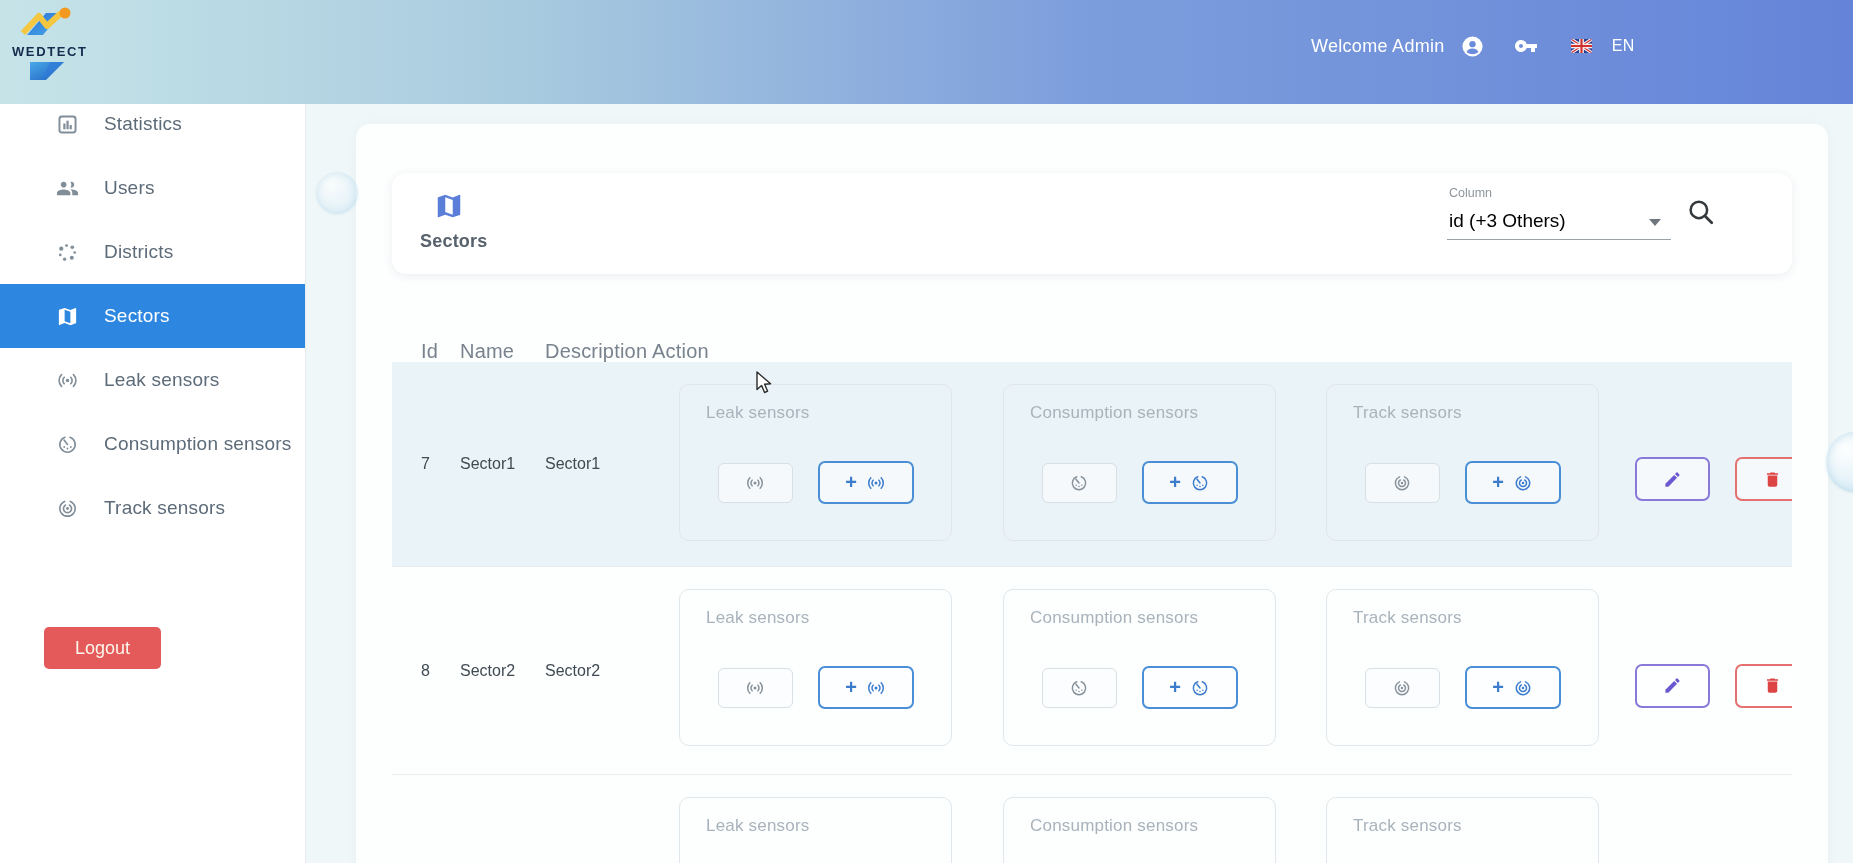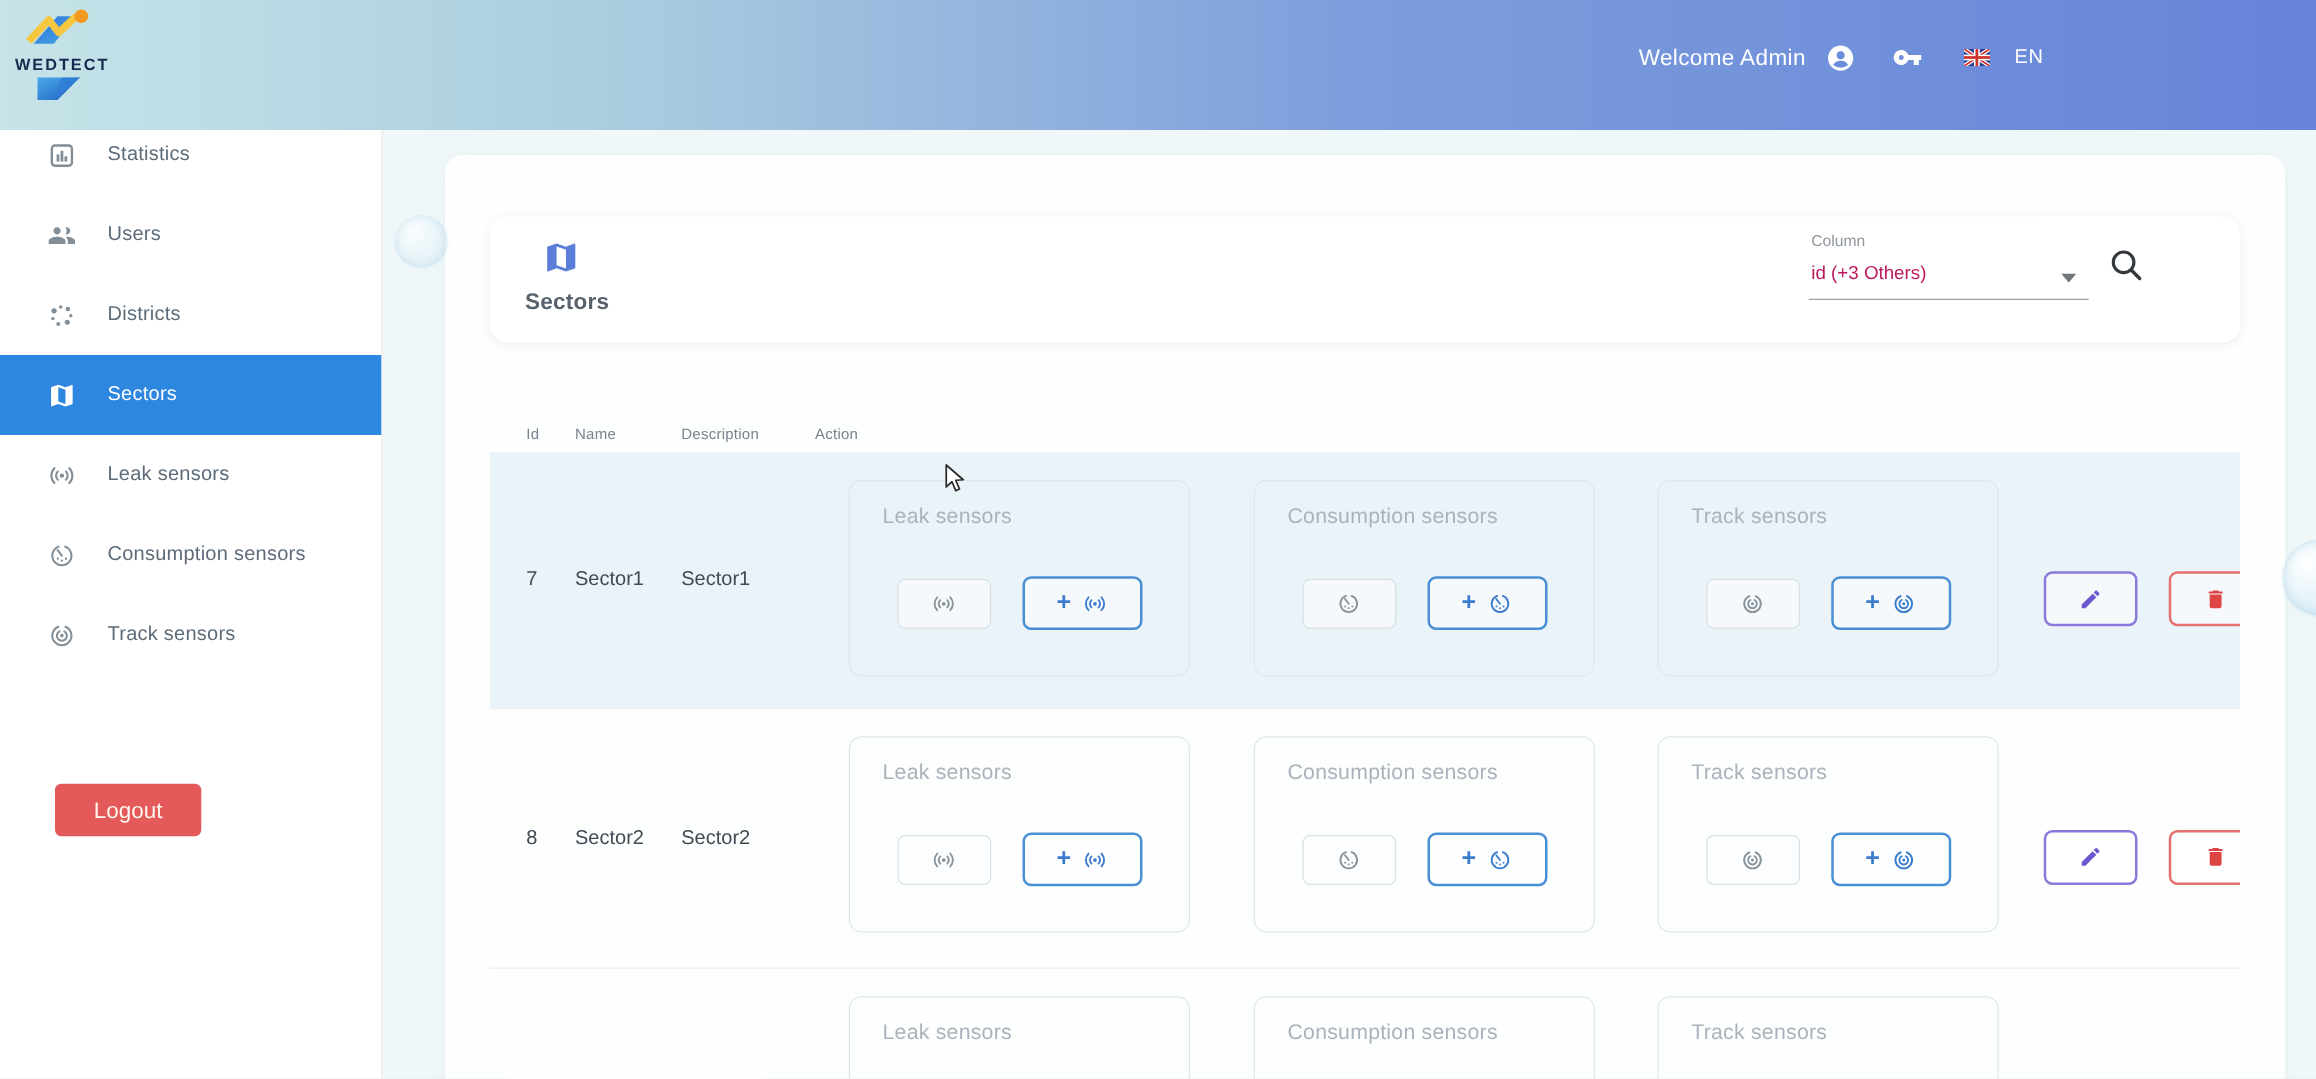--- a/index.html
+++ b/index.html
@@ -25,22 +25,22 @@
   .flag { margin-left:33px; width:21px; height:14px; border-radius:2px; overflow:hidden; }
   .lang { margin-left:20px; font-size:16px; letter-spacing:.5px; }
 
   
   .sidebar {
     position:absolute; left:0; top:92px; width:306px; height:771px; z-index:10;
     background:#ffffff; border-right:1px solid #e9ecee;
   }
   .nav-item {
     position:relative; height:64px; display:flex; align-items:center;
-    padding-left:38px; gap:25px; cursor:pointer;
-    color:#5d6b79; font-size:16px; letter-spacing:.2px;
+    padding-left:56px; gap:25px; cursor:pointer;
+    color:#5d6b79; font-size:19px; letter-spacing:.2px;
   }
   .nav-item .nicon { width:23px; height:23px; color:#818d97; flex:0 0 auto; display:flex; }
   .nav-item.active { background:var(--accent,#2d86e0); color:#fff; }
   .nav-item.active .nicon { color:#fff; }
   .logout-btn {
     position:absolute; left:44px; top:511px; width:117px; height:42px;
     background:var(--logout_red,#e45959); color:#fdf6ec; font-size:18px;
     border:none; border-radius:5px; cursor:pointer; font-family:inherit;margin-top:24px;
   }
 
@@ -53,32 +53,32 @@
   }
   .toolbar-card {
     position:absolute; left:86px; top:81px; width:1400px; height:101px;
     background:#ffffff; border-radius:14px;
     box-shadow:0 2px 8px rgba(70,100,130,.10); z-index:5;
   }
   .toolbar-map-icon { position:absolute; left:42px; top:18px; width:30px; height:30px; color:#5b7ed8; }
   .toolbar-title { position:absolute; left:28px; top:58px; font-size:18px; font-weight:bold; color:#57626d; letter-spacing:.2px; }
   .col-select { position:absolute; left:1055px; top:13px; width:224px; height:58px; cursor:pointer; }
   .col-label { position:absolute; left:2px; top:0; font-size:12.5px; color:#8e969d; }
-  .col-value { position:absolute; left:2px; top:24px; font-size:15px; color:#be185d; }
+  .col-value { position:absolute; left:2px; top:24px; font-size:19px; color:#000000; }
   .col-underline { position:absolute; left:0; top:53px; width:224px; height:1px; background:#9aa1a7; }
   .col-arrow {
     position:absolute; left:202px; top:33px; width:0; height:0;
     border-left:6px solid transparent; border-right:6px solid transparent;
     border-top:7px solid #6f767d;
   }
   .search-btn { position:absolute; left:1294px; top:24px; width:30px; height:30px; color:#33383d; background:none; border:none; cursor:pointer; }
 
   
   .thead { position:absolute; left:86px; top:247px; width:1400px; height:22px; z-index:4; }
-  .th { position:absolute; top:1px; font-size:12px; color:#78838e; letter-spacing:.2px; }
+  .th { position:absolute; top:1px; font-size:20px; color:#78838e; letter-spacing:.2px; }
   .th-id { left:29px; } .th-name { left:68px; } .th-desc { left:153px; } .th-action { left:260px; }
 
   .rows { position:absolute; left:86px; top:270px; width:1400px; z-index:4; }
   .row { position:relative; width:1400px; overflow:hidden; }
   .row:nth-child(1) { height:204px; background:var(--row_highlight,#eaf3f7); }
   .row:nth-child(2) { height:208px; border-top:1px solid #e9edf0; }
   .row:nth-child(3) { height:210px; border-top:1px solid #e9edf0; }
   .cell { position:absolute; top:50%; transform:translateY(-50%); font-size:16px; color:#3f4a53; }
   .cell-id { left:29px; } .cell-name { left:68px; } .cell-desc { left:153px; }
 

